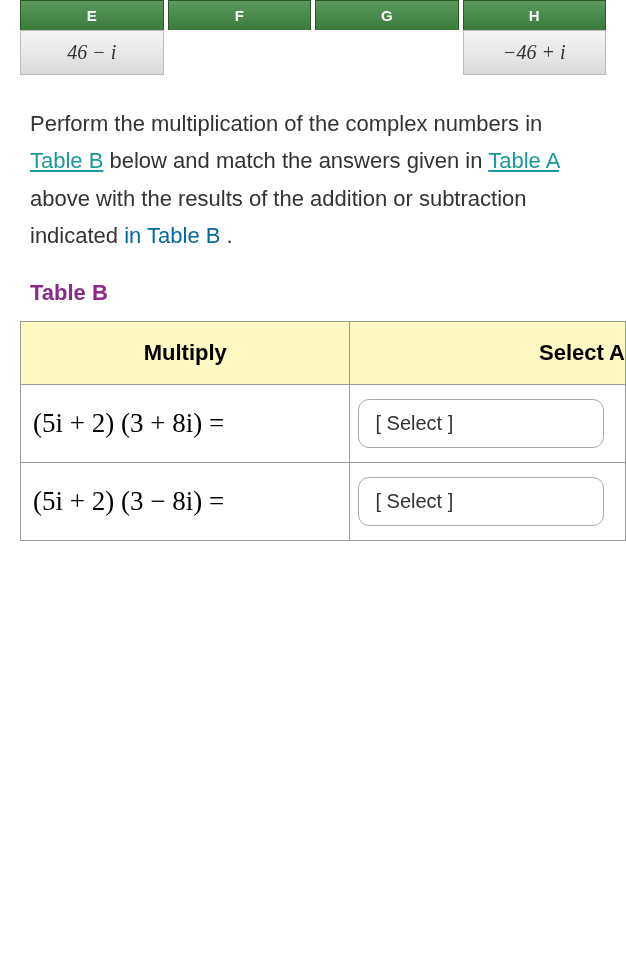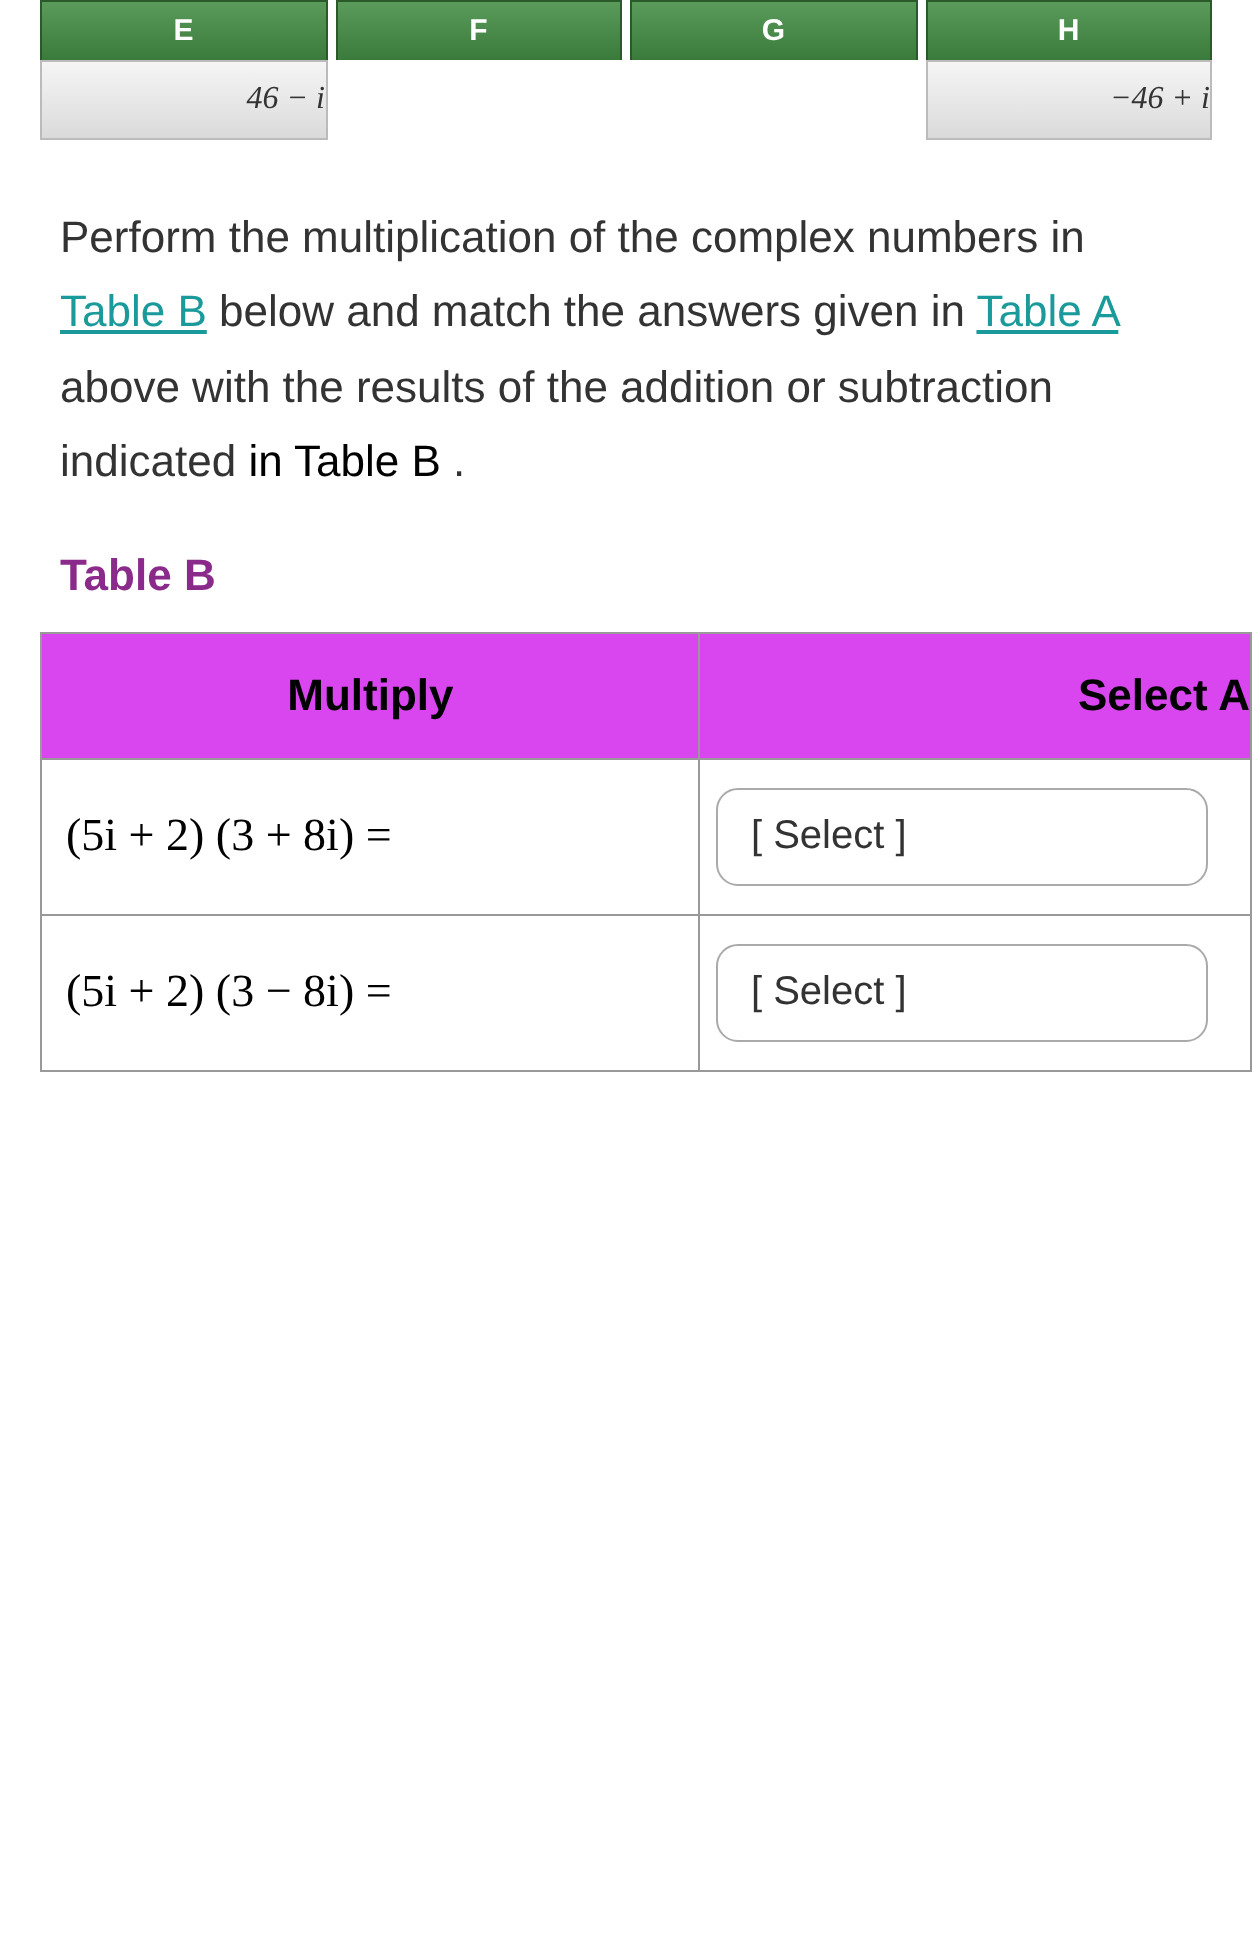--- a/index.html
+++ b/index.html
@@ -29,57 +29,57 @@
       text-align: center;
       padding: 6px 0;
       font-weight: bold;
       font-size: 15px;
       border: 1px solid #2a5a2a;
       border-bottom: none;
     }
     .table-a-cell {
       background: linear-gradient(to bottom, #f5f5f5 0%, #e8e8e8 50%, #dadada 100%);
       color: #333;
-      text-align: right;
+      text-align: center;
       padding: 10px 0;
-      font-size: 16px;
+      font-size: 20px;
       border: 1px solid #bbb;
       font-family: 'Times New Roman', serif;
     }
     .instruction {
       padding: 20px 30px 10px 30px;
       font-size: 22px;
       line-height: 1.7;
       color: #333;
     }
     .link-teal {
       color: #1a9a9a;
       text-decoration: underline;
     }
     .text-teal {
-      color: #000000;
+      color: #0369a1;
     }
     .table-b-title {
       padding: 15px 30px 15px 30px;
       font-size: 22px;
       font-weight: bold;
       color: #8a2a8a;
     }
     .table-b {
       margin: 0 0 0 20px;
       border-collapse: collapse;
       width: 606px;
     }
     .table-b th {
       border: 1px solid #999;
       padding: 18px 24px;
       font-size: 22px;
       font-weight: bold;
       text-align: center;
-      background: #d946ef;
+      background: #fef9c3;
     }
     .table-b td {
       border: 1px solid #999;
       padding: 22px 10px;
       font-size: 24px;
       background: #fff;
       vertical-align: middle;
     }
     .table-b .multiply-col {
       width: 330px;
@@ -96,21 +96,21 @@
       padding: 12px 16px;
       font-size: 20px;
       color: #333;
       background: #fff;
       display: inline-block;
       width: 95%;
       cursor: pointer;
     }
     .math-expr {
       font-family: 'Times New Roman', serif;
-      font-size: 23px;
+      font-size: 27px;
     }
     .italic-i {
       font-style: italic;
     }
   </style>
 </head>
 <body>
 
 <div class="table-a-container">
   <div class="table-a-col">

